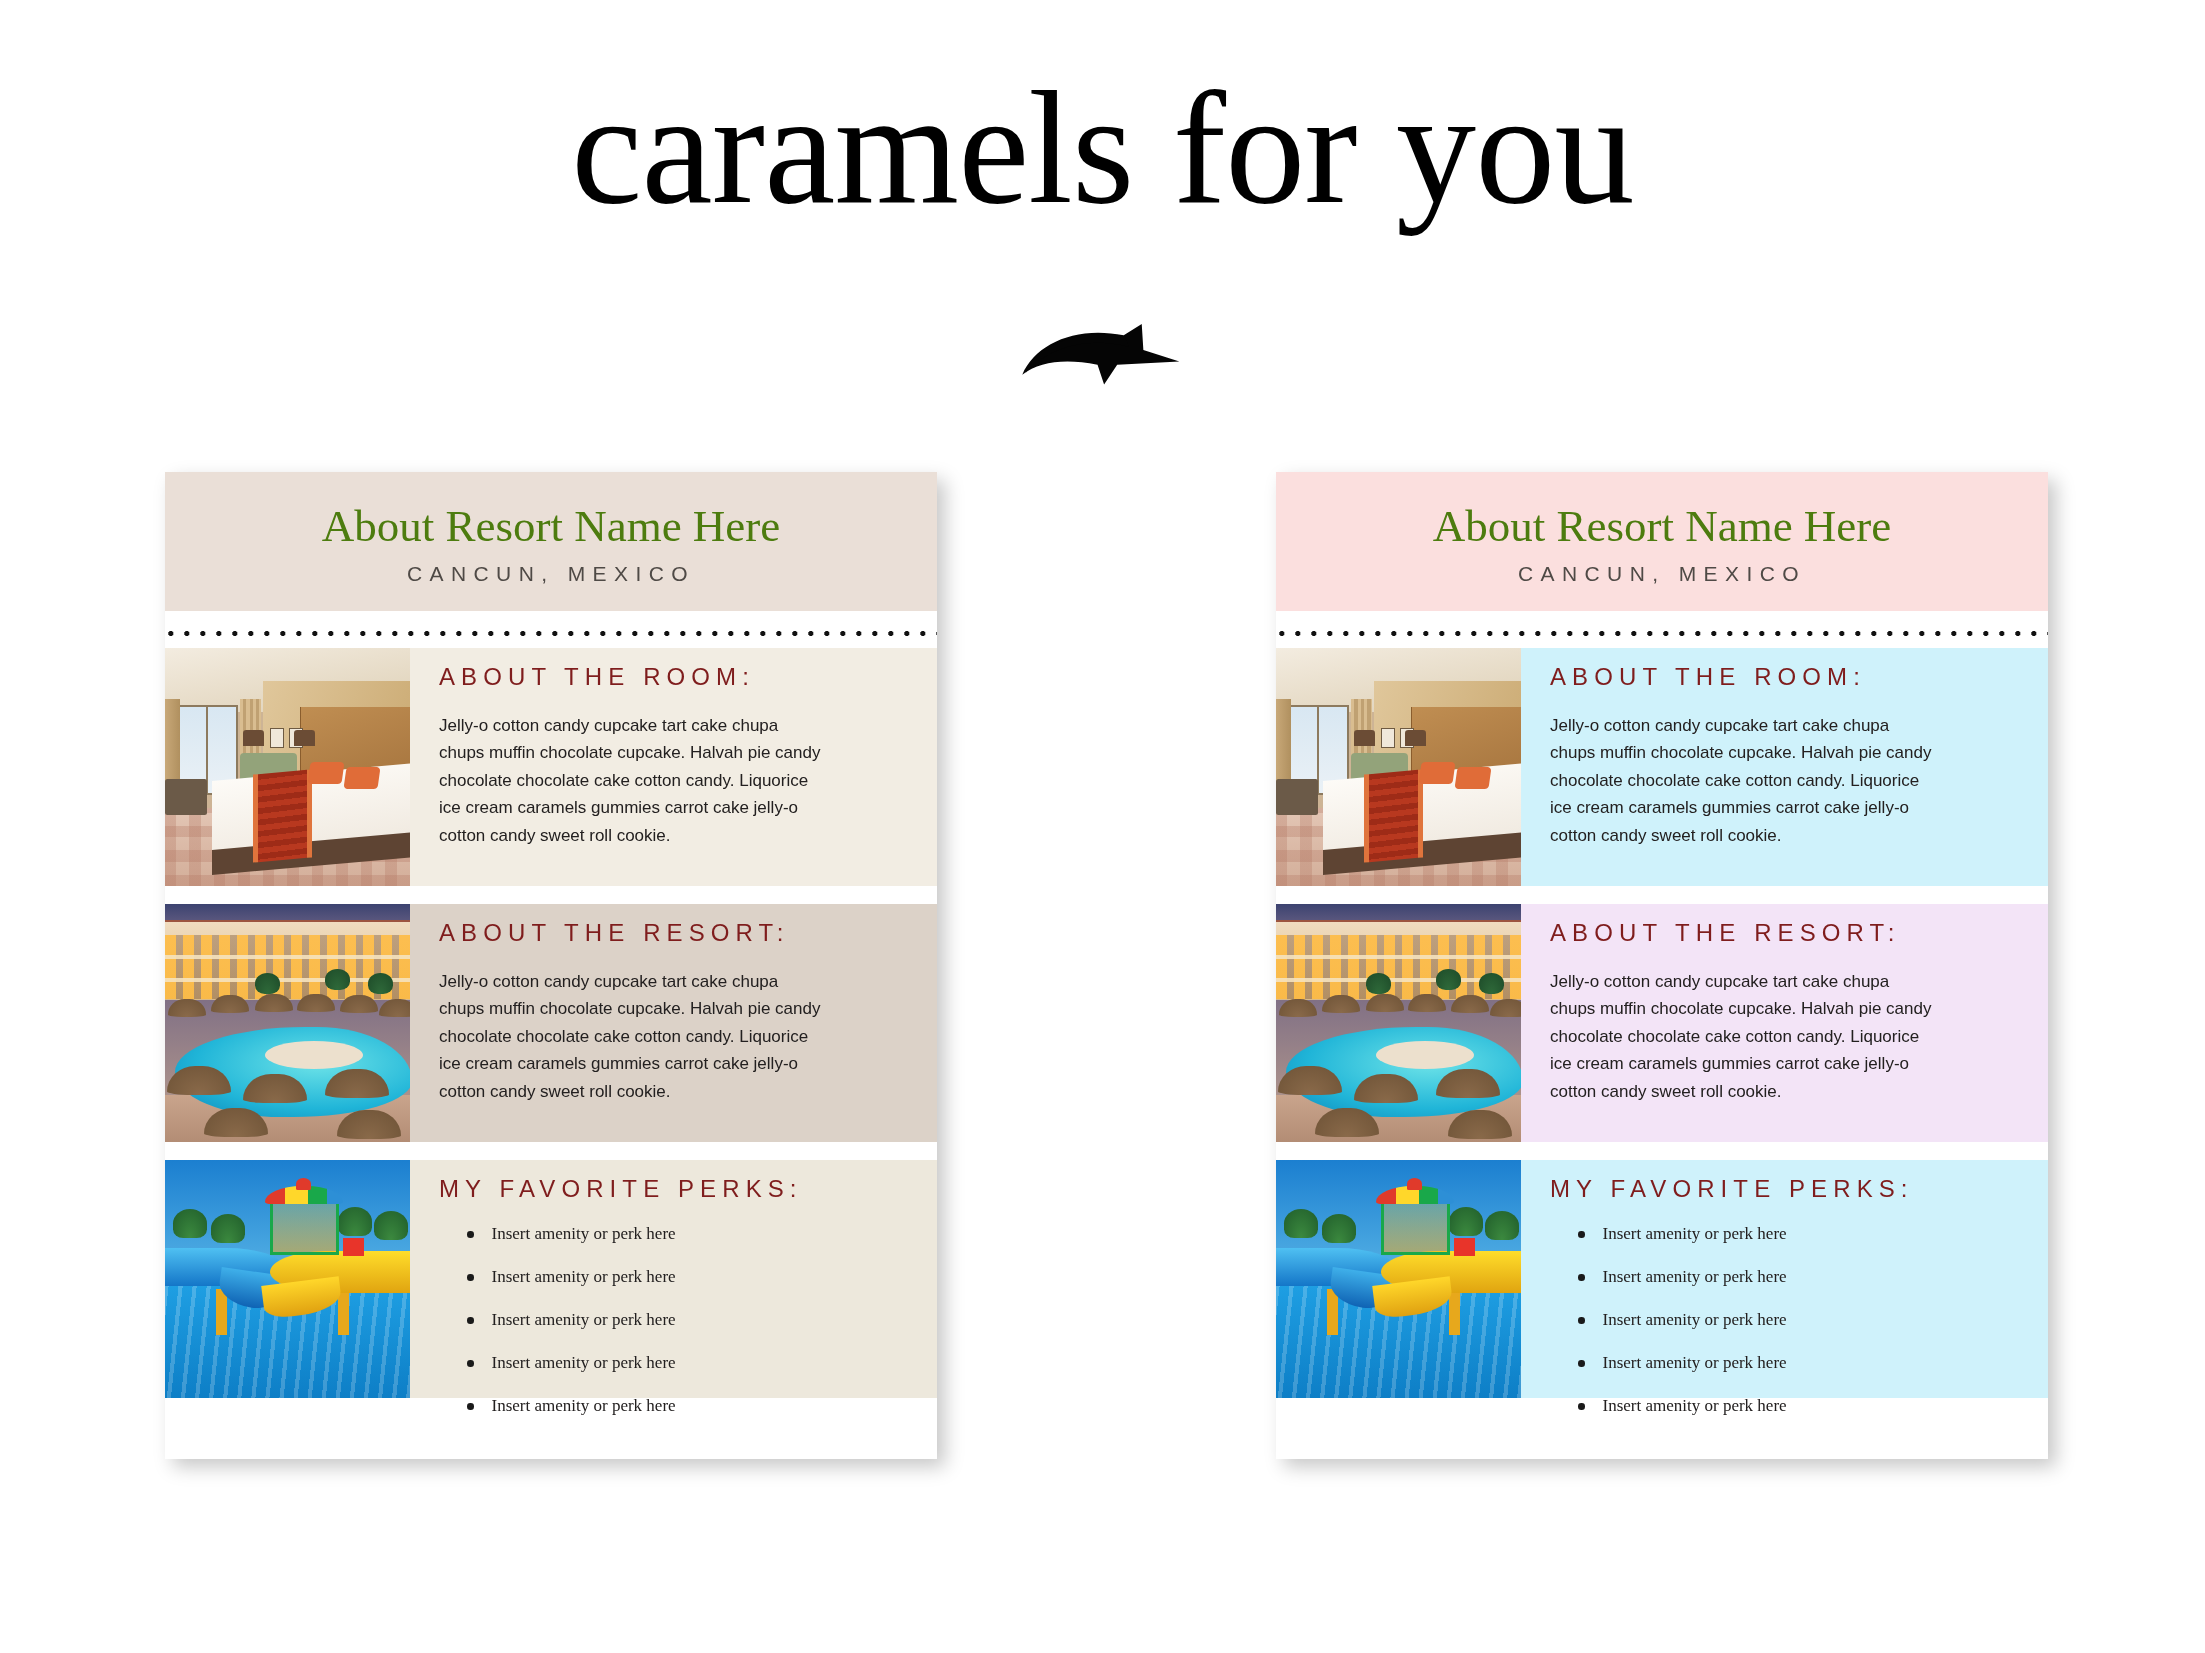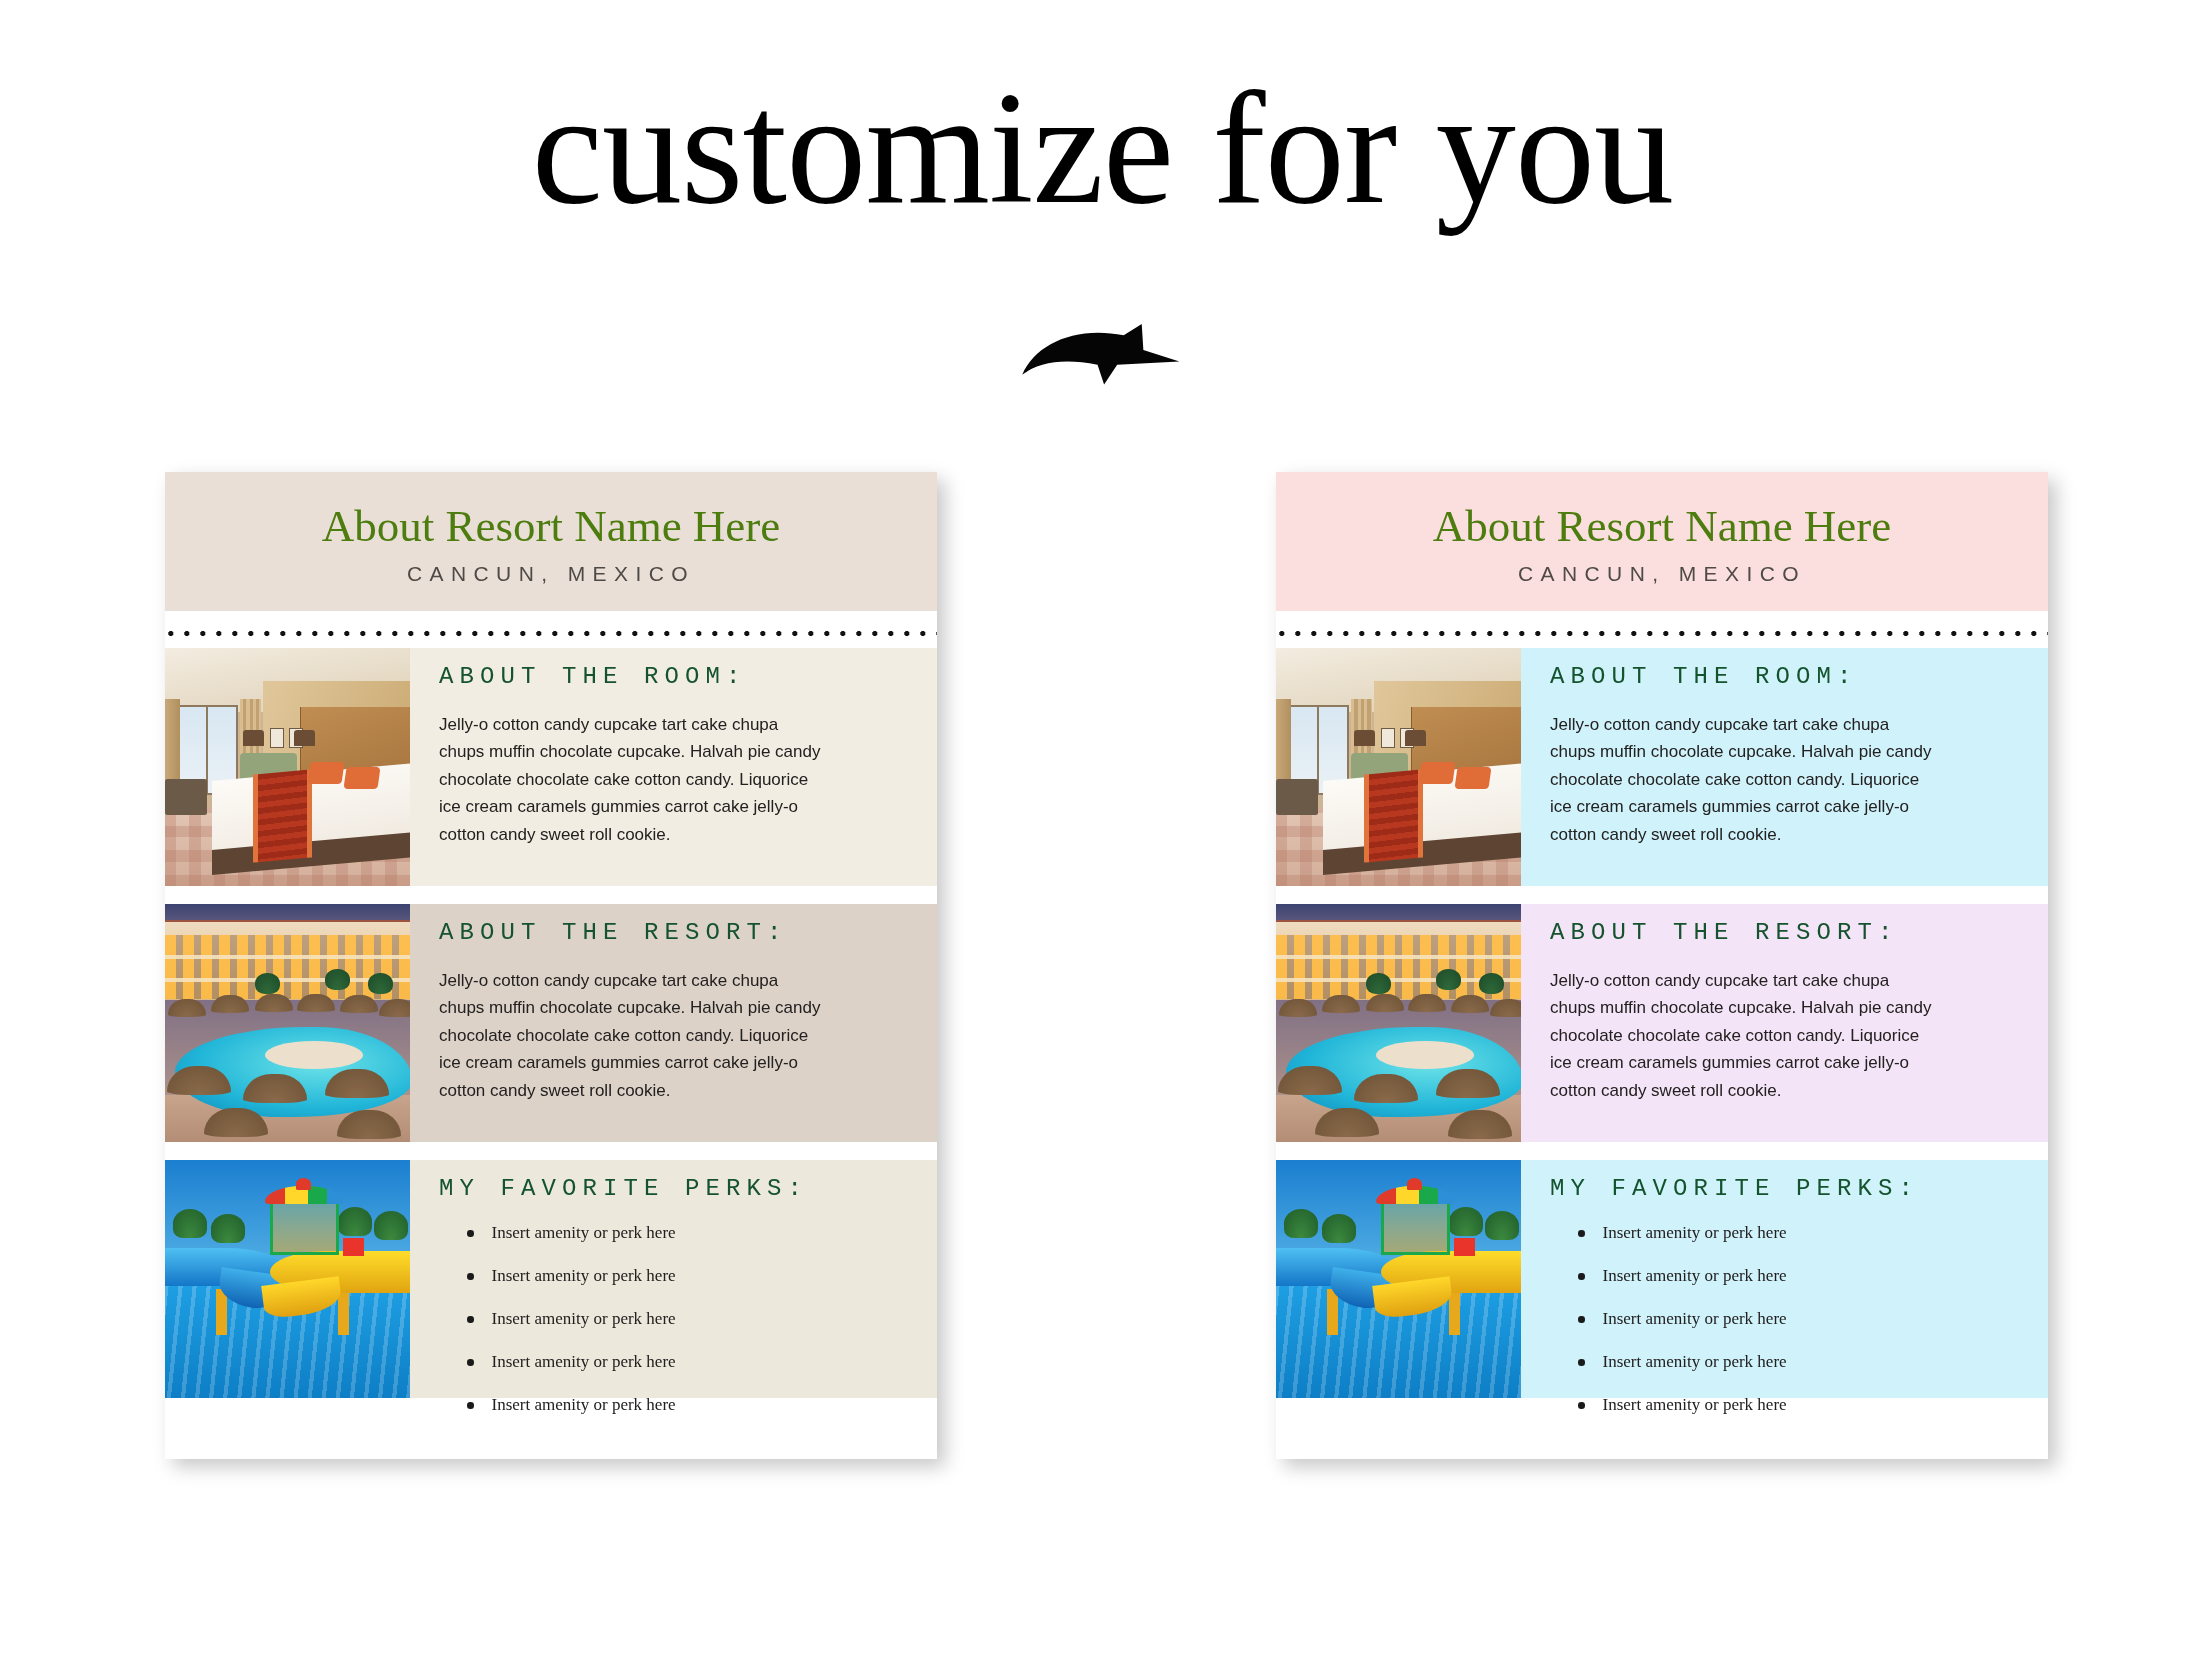--- a/index.html
+++ b/index.html
@@ -107,24 +107,24 @@
     height: 238px;
     flex: 0 0 245px;
     position: relative;
     overflow: hidden;
   }
   .sec-body {
     flex: 1 1 auto;
     padding: 14.7px 19.6px 0 29px;
   }
   .sec-heading {
-    font-family: Liberation Mono, monospace;
+    font-family: Liberation Sans, sans-serif;
     font-size: 24px;
     letter-spacing: 6.1px;
-    color: #14532d;
+    color: #7f1d1d;
     white-space: nowrap;
     margin-bottom: 21px;
   }
   .sec-text {
     font-family: "Liberation Sans", sans-serif;
     font-size: 17px;
     line-height: 1.62;
     color: #232020;
     max-width: 384px;
     font-weight: 400;
@@ -365,21 +365,21 @@
   .ph-slide .wp.wp1 { left: 8.2px;  top: 49px; }
   .ph-slide .wp.wp2 { left: 46px;  top: 54px; }
   .ph-slide .wp.wp3 { left: 173px; top: 47px; }
   .ph-slide .wp.wp4 { left: 209px; top: 51px; }
 </style>
 </head>
 <body>
 
 <div id="stage">
 
-  <div class="headline">customize for you</div>
+  <div class="headline">caramels for you</div>
 
   <div class="arrow-wrap">
     <svg viewBox="0 0 220 100" xmlns="http://www.w3.org/2000/svg" aria-hidden="true">
       <path d="M4 74 C 20 36, 70 14, 128 26 L 150 12 L 152 44 L 196 58 L 120 62 L 104 86 L 96 62 C 56 54, 26 58, 4 74 Z" fill="#050505"></path>
       <path d="M8 72 C 34 42, 82 26, 134 40 L 130 28 C 72 16, 24 38, 8 72 Z" fill="#050505"></path>
     </svg>
   </div>
 
   <div id="flyers-host">
       <div class="flyer left">

